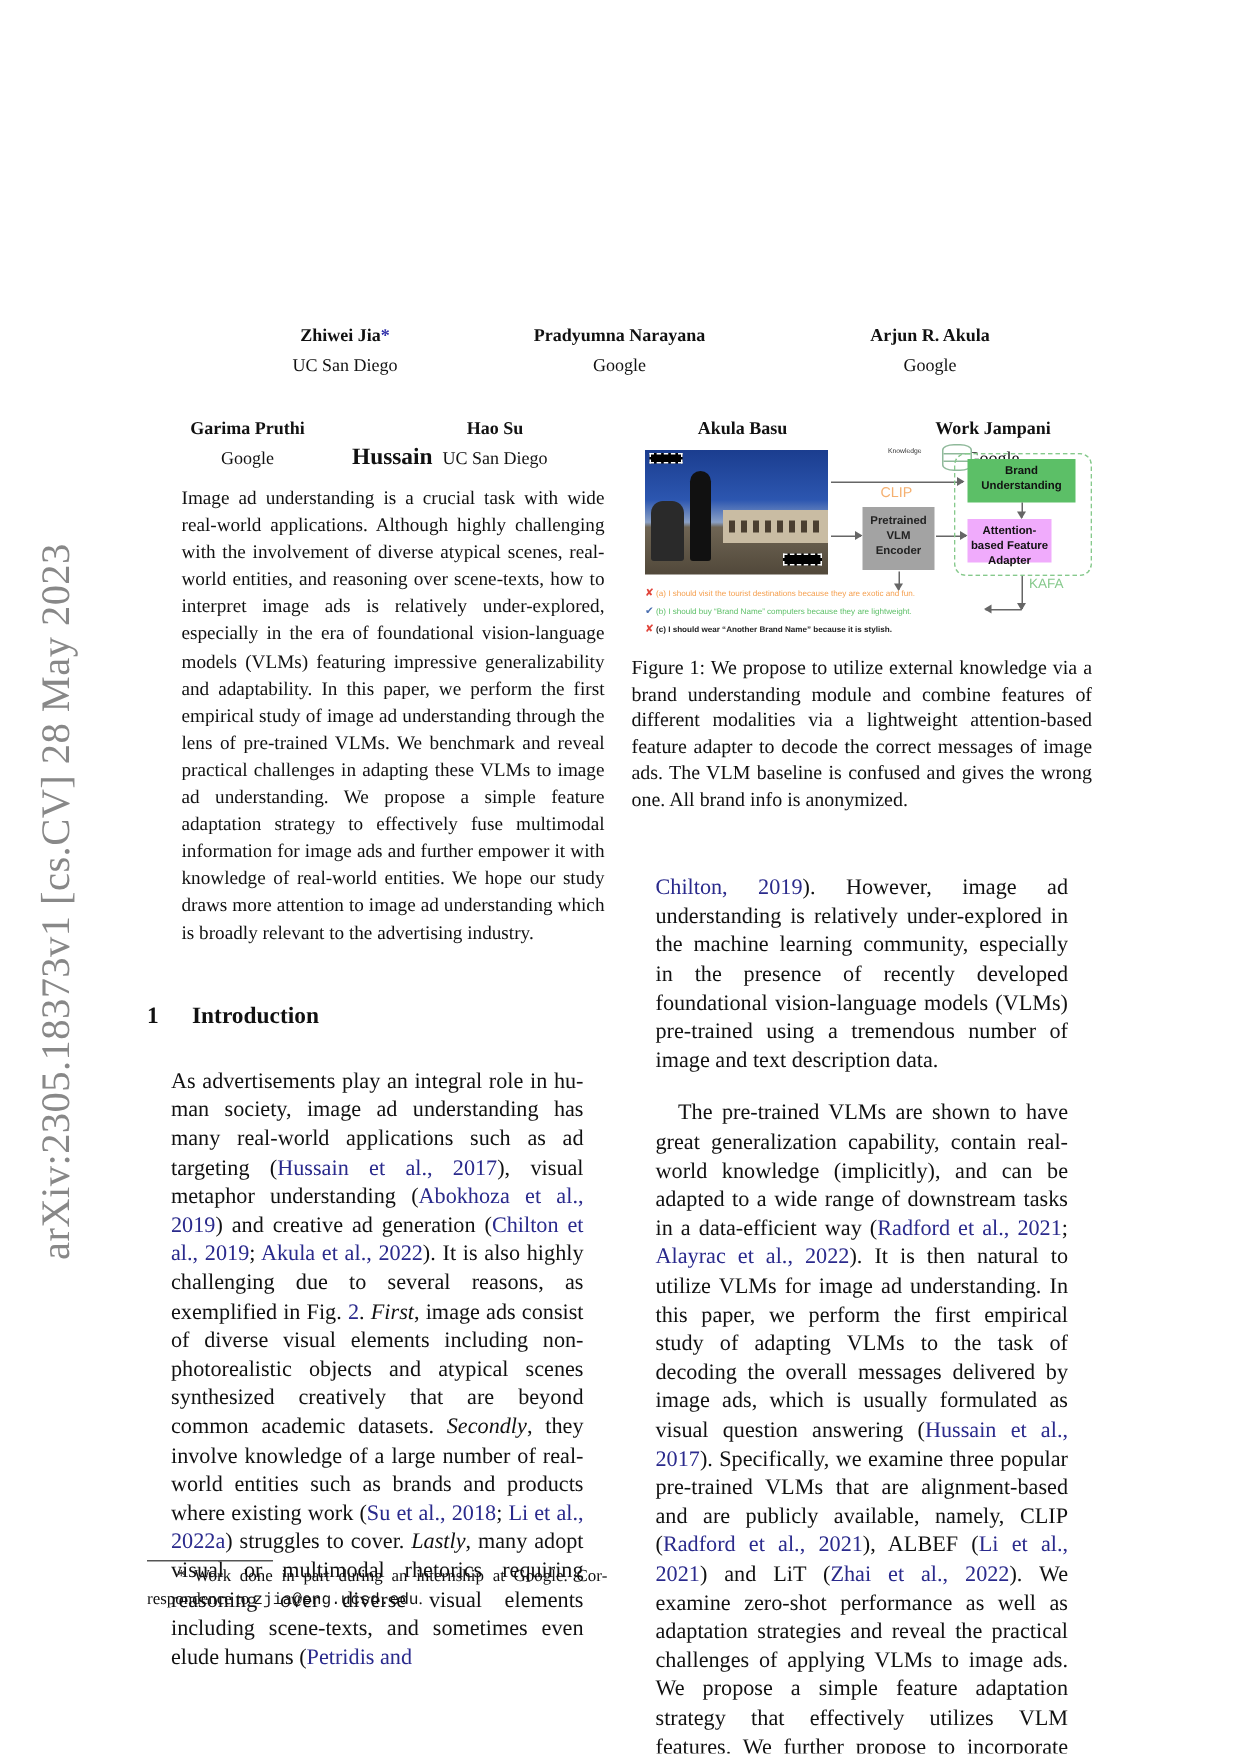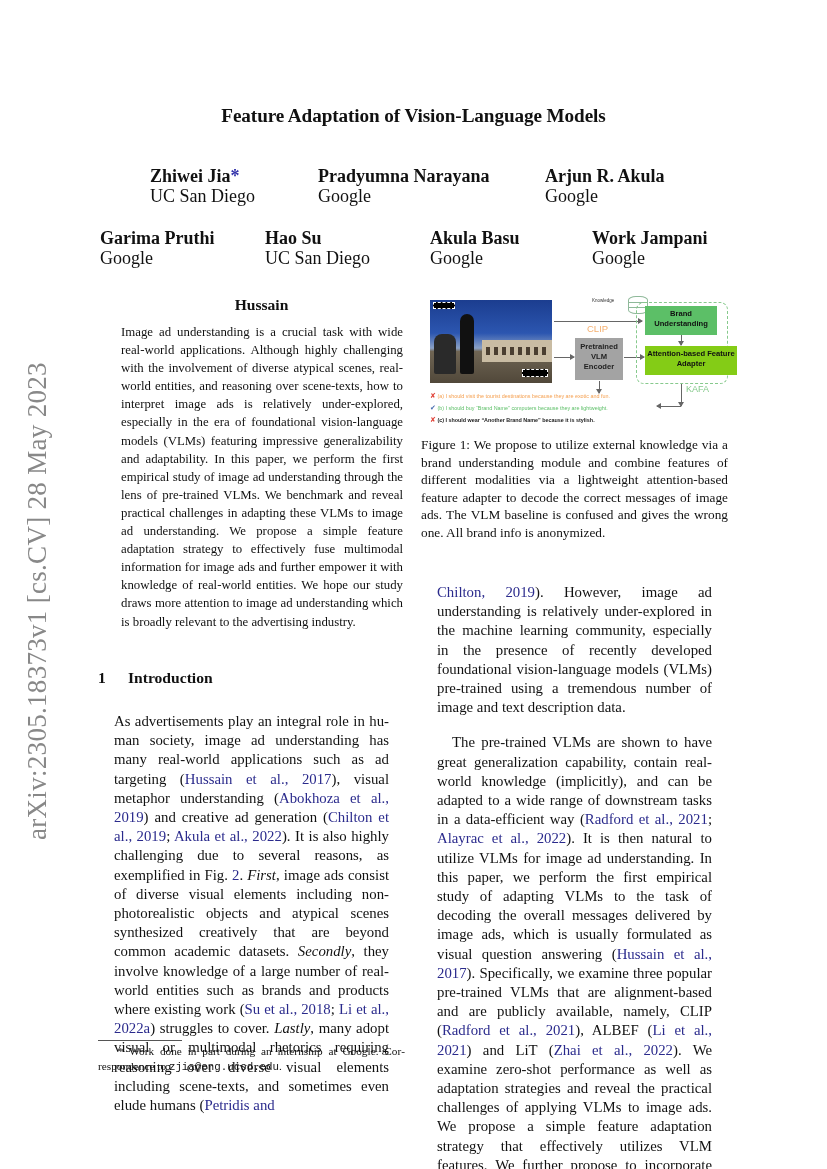--- a/index.html
+++ b/index.html
@@ -1,21 +1,21 @@
 <!DOCTYPE html>
 <html><head>
 <meta charset="utf-8">
 <style>
   html, body { margin: 0; padding: 0; background: #ffffff; }
   body { width: 827px; height: 1169px; position: relative; overflow: hidden;
          font-family: "Liberation Serif", "DejaVu Serif", serif; color: #111; }
   .abs { position: absolute; }
   .title { left: 60px; width: 707px; top: 104px; text-align: center;
            font-weight: bold; font-size: 19.2px; line-height: 24px; letter-spacing: -0.1px; }
-  .author { font-size: 18px; line-height: 20px; }
+  .author { text-align: center; font-size: 12px; line-height: 20px; margin-top: 47px; }
   .author .name { font-weight: bold; display: block; }
   .author .aff { display: block; }
   .star { color: #3333aa; }
   .arxiv { left: 22px; top: 840px; transform-origin: left top; transform: rotate(-90deg);
            font-size: 27px; color: #888; white-space: nowrap; letter-spacing: 0.3px; }
   .abstract-title { left: 120px; width: 283px; top: 296px; text-align: center; font-weight: bold; font-size: 15.6px; }
   .abstract { left: 121px; width: 282px; top: 323px; font-size: 12.8px; line-height: 18.1px; text-align: justify; hyphens: manual; }
   .sec { left: 98px; top: 669px; font-weight: bold; font-size: 15.6px; }
   .sec .num { display: inline-block; width: 30px; }
   .col { font-size: 14.8px; line-height: 19.2px; text-align: justify; hyphens: manual; }
@@ -45,40 +45,39 @@
   .arrow-h:after { content: ""; position: absolute; right: -1px; top: -3px; border-left: 5px solid #666; border-top: 3.5px solid transparent; border-bottom: 3.5px solid transparent; }
   .arrow-v { position: absolute; width: 1px; background: #666; }
   .arrow-v:after { content: ""; position: absolute; left: -3px; bottom: -1px; border-top: 5px solid #666; border-left: 3.5px solid transparent; border-right: 3.5px solid transparent; }
   .clip-label { position: absolute; left: 163px; top: 29px; font-size: 9.5px; color: #f5b070; }
   .vlm-box { position: absolute; left: 151px; top: 44px; width: 48px; height: 38px; background: #a3a3a3;
              font-size: 7.6px; font-weight: bold; text-align: center; line-height: 10px; padding-top: 4px; color: #222; }
   .kafa-frame { position: absolute; left: 212px; top: 8px; width: 90px; height: 80px; border: 1.5px dashed #86c98c; border-radius: 8px; }
   .kafa-label { position: absolute; left: 262px; top: 90px; font-size: 9px; color: #86c98c; }
   .brand-box { position: absolute; left: 221px; top: 12px; width: 72px; height: 26px; background: #5cbf67;
                font-size: 7.6px; font-weight: bold; text-align: center; line-height: 10px; padding-top: 3px; color: #111; }
-  .adapter-box { position: absolute; left: 221px; top: 52px; width: 92px; height: 26px; background: #84cc16;
+  .adapter-box { position: absolute; left: 221px; top: 52px; width: 56px; height: 26px; background: #f0abfc;
                font-size: 7.6px; font-weight: bold; text-align: center; line-height: 10px; padding-top: 3px; color: #111; }
   .db { position: absolute; left: 204px; top: 2px; width: 18px; height: 16px; border: 1px solid #8fb99a; border-radius: 8px/4px; background: #fff; }
   .db:before, .db:after { content:""; position:absolute; left:0; right:0; height:0; border-top:1px solid #8fb99a; }
   .db:before { top: 5px; } .db:after { top: 10px; }
   .knowledge { position: absolute; left: 168px; top: 4px; font-size: 4.5px; color: #333; }
   .answers { position: absolute; left: 6px; top: 96px; font-size: 5.4px; line-height: 11px; }
   .ans-a { color: #f5a050; }
   .ans-b { color: #5cbf67; }
   .ans-c { color: #222; font-weight: bold; }
   .x-icon { color: #e0443a; font-weight: bold; font-size: 7px; }
   .check-icon { color: #4a6fb0; font-weight: bold; font-size: 7px; }
 </style>
 </head>
 <body>
 
 <div class="abs arxiv">arXiv:2305.18373v1  [cs.CV]  28 May 2023</div>
 
 <div class="abs title">
-  <div>Feature Adaptation of Vision-Language Models</div>
 </div>
 
 <div class="abs author" style="left:150px; width:160px; top:166px;">
   <span class="name"><span>Zhiwei Jia</span><span class="star">*</span></span>
   <span class="aff">UC San Diego</span>
 </div>
 <div class="abs author" style="left:318px; width:190px; top:166px;">
   <span class="name">Pradyumna Narayana</span>
   <span class="aff">Google</span>
 </div>

